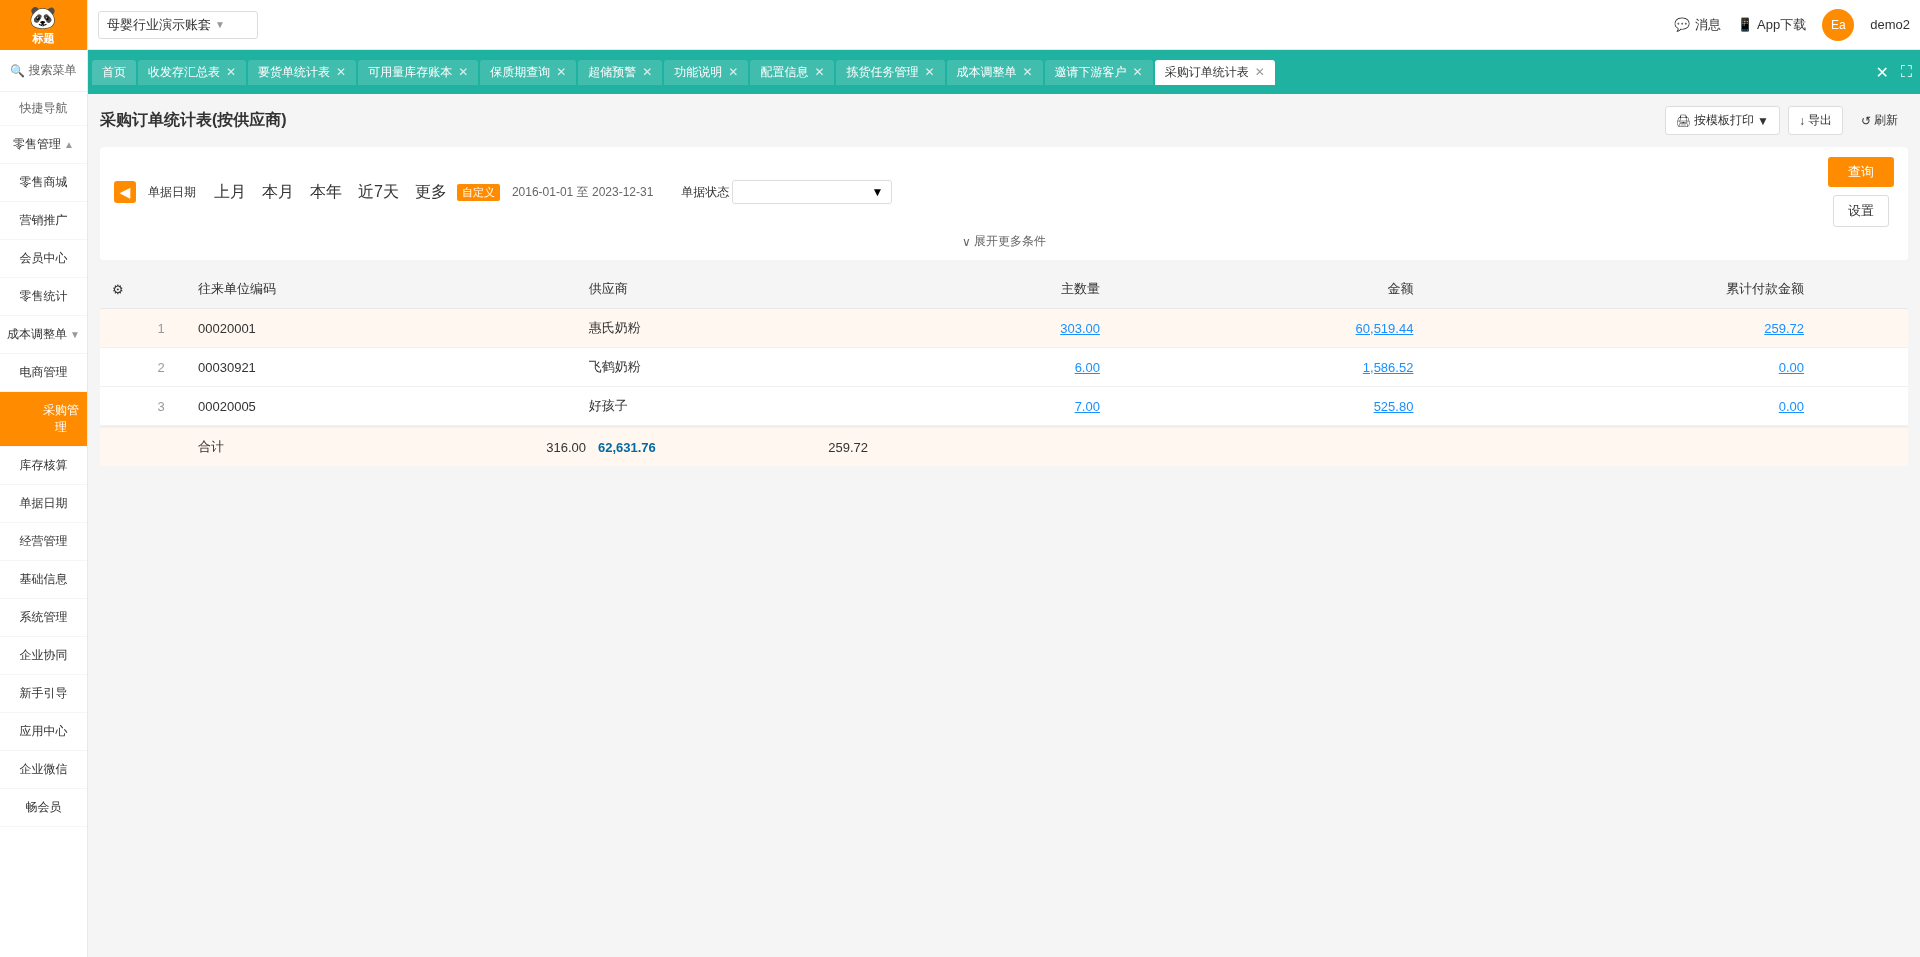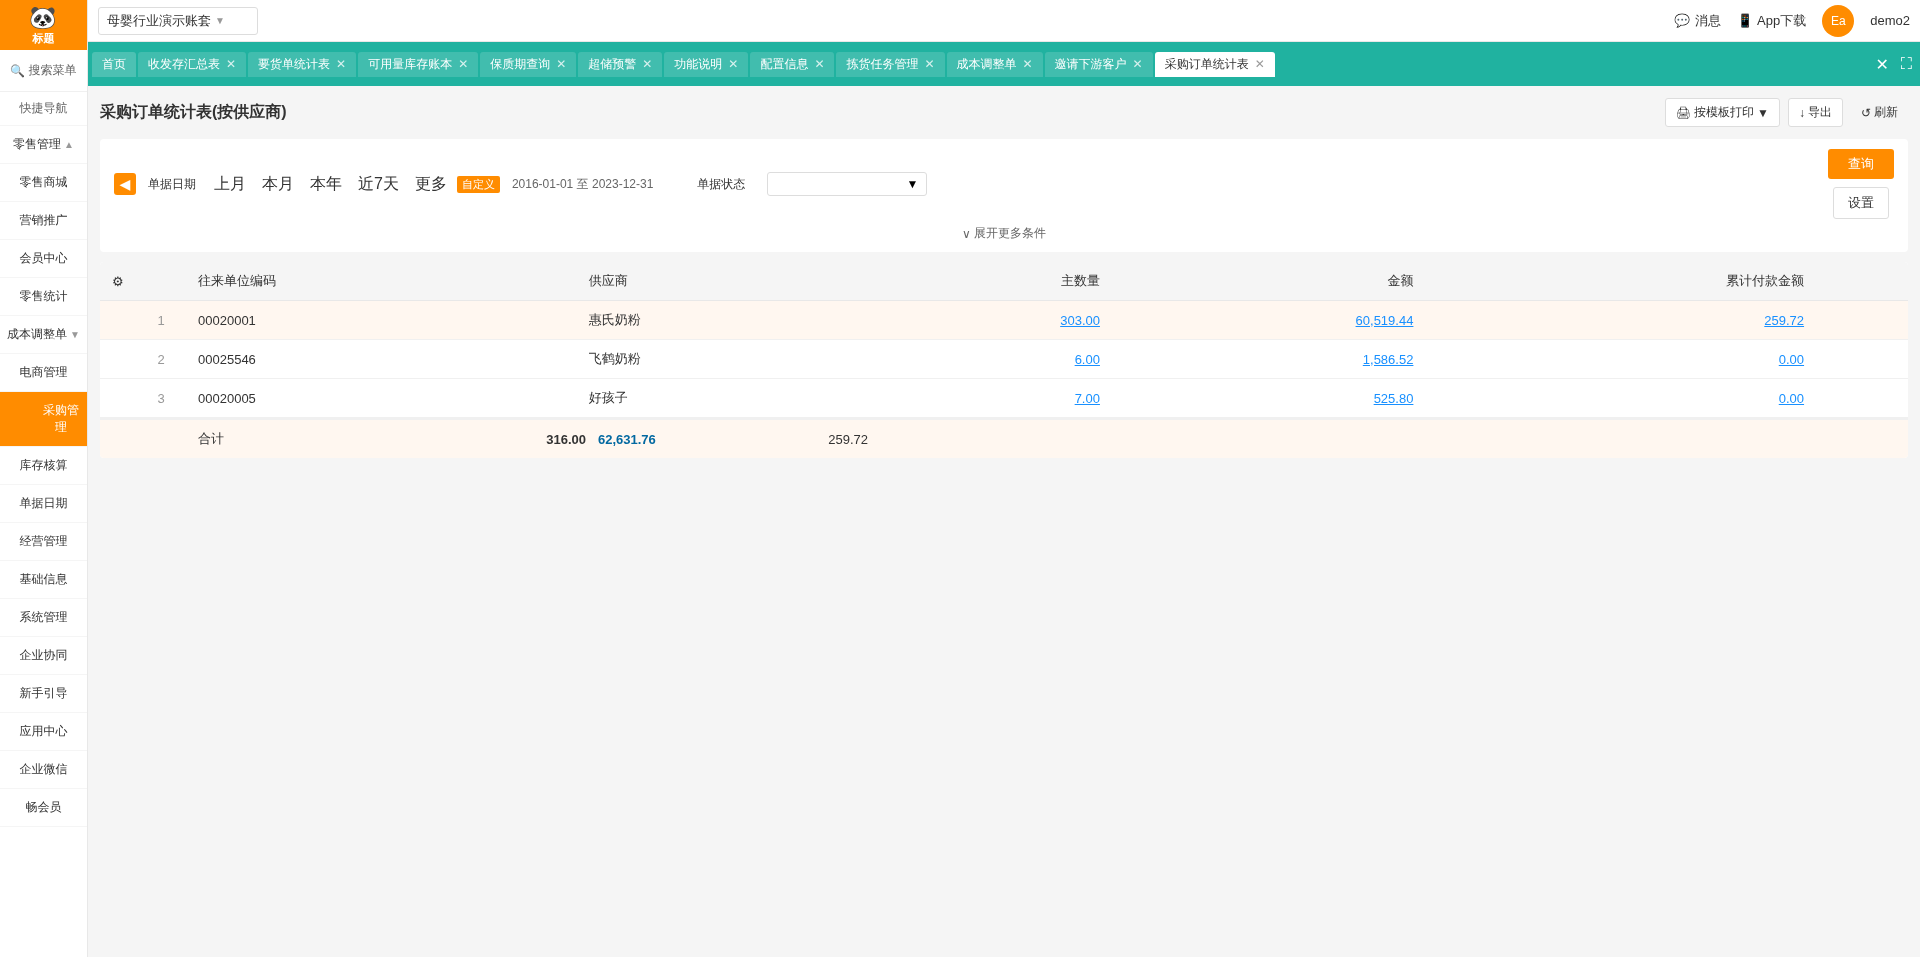--- a/index.html
+++ b/index.html
@@ -13,21 +13,21 @@
     .sidebar-search-btn { width: 100%; background: none; border: none; color: #666; font-size: 12px; cursor: pointer; padding: 4px 0; text-align: center; display: flex; align-items: center; justify-content: center; gap: 3px; }
     .sidebar-nav-btn { width: 100%; background: none; border: none; color: #666; font-size: 12px; cursor: pointer; padding: 8px 4px; text-align: center; border-bottom: 1px solid #f5f5f5; }
     .sidebar-item { padding: 10px 4px; text-align: center; cursor: pointer; font-size: 12px; color: #333; border-bottom: 1px solid #f5f5f5; display: flex; align-items: center; justify-content: center; gap: 3px; }
     .sidebar-item.active { color: #fff; background: #ff8c00; padding-left: 39px; }
     .sidebar-item-expand { font-size: 10px; color: #999; }
 
     
     .main-area { flex: 1; display: flex; flex-direction: column; height: 957px; overflow: hidden; }
 
     
-    .topbar { background: #fff; height: 42px; display: flex; align-items: center; border-bottom: 1px solid #e8e8e8; padding: 0 10px; gap: 8px; }
+    .topbar { background: #fff; height: 50px; display: flex; align-items: center; border-bottom: 1px solid #e8e8e8; padding: 0 10px; gap: 8px; }
     .topbar-workspace { display: flex; align-items: center; gap: 4px; font-size: 13px; color: #333; padding: 4px 8px; border: 1px solid #ddd; border-radius: 3px; cursor: pointer; background: #fff; min-width: 160px; }
     .topbar-workspace-arrow { color: #999; font-size: 10px; }
     .topbar-right { margin-left: auto; display: flex; align-items: center; gap: 16px; }
     .topbar-msg { display: flex; align-items: center; gap: 4px; cursor: pointer; color: #333; font-size: 13px; }
     .topbar-app { display: flex; align-items: center; gap: 4px; cursor: pointer; color: #333; font-size: 13px; }
     .topbar-avatar { width: 32px; height: 32px; border-radius: 50%; background: #ff8c00; display: flex; align-items: center; justify-content: center; color: #fff; font-size: 12px; cursor: pointer; }
     .topbar-username { font-size: 13px; color: #333; cursor: pointer; }
 
     
     .tabbar { background: #20b2a0; display: flex; align-items: center; height: 44px; padding: 0 4px; gap: 2px; overflow-x: auto; flex-shrink: 0; }
@@ -53,21 +53,21 @@
 
     
     .filter-area { background: #fff; border-radius: 4px; padding: 10px 14px; margin-bottom: 10px; }
     .filter-row { display: flex; align-items: center; gap: 12px; flex-wrap: nowrap; }
     .filter-toggle { background: #ff8c00; border: none; color: #fff; width: 22px; height: 22px; border-radius: 3px; cursor: pointer; font-size: 14px; display: flex; align-items: center; justify-content: center; flex-shrink: 0; }
     .filter-label { font-size: 12px; color: #333; white-space: nowrap; }
     .filter-date-shortcuts { display: flex; align-items: center; gap: 4px; }
     .filter-date-btn { padding: 2px 6px; font-size: 16px; background: none; border: none; cursor: pointer; color: #333; }
     .filter-custom-badge { background: #ff8c00; color: #fff; font-size: 11px; padding: 1px 5px; border-radius: 2px; }
     .filter-date-range { font-size: 12px; color: #666; }
-    .filter-select { display: flex; align-items: center; gap: 22px; margin-left: 32px; text-align: right; }
+    .filter-select { display: flex; align-items: center; gap: 3px; margin-left: 16px; text-align: right; }
     .filter-select-label { font-size: 12px; color: #333; white-space: nowrap; }
     .filter-select-input { border: 1px solid #ddd; border-radius: 3px; padding: 4px 8px; font-size: 12px; min-width: 160px; background: #fff; cursor: pointer; display: flex; align-items: center; justify-content: space-between; }
     .filter-goods { display: flex; align-items: center; gap: 4px; margin-left: 40px; flex: 1; }
     .filter-goods-input { border: 1px solid #ddd; border-radius: 3px; padding: 4px 8px; font-size: 12px; flex: 1; background: #fff; }
     .filter-goods-more { color: #999; cursor: pointer; font-size: 14px; }
     .btn-query { background: #ff8c00; color: #fff; border: none; border-radius: 3px; padding: 6px 20px; font-size: 13px; cursor: pointer; }
     .btn-settings { background: #fff; color: #333; border: 1px solid #ddd; border-radius: 3px; padding: 6px 14px; font-size: 13px; cursor: pointer; margin-top: 4px; display: block; }
     .filter-expand { text-align: center; margin-top: 6px; }
     .filter-expand-btn { background: none; border: none; cursor: pointer; font-size: 12px; color: #666; display: flex; align-items: center; gap: 3px; margin: 0 auto; }
 
@@ -327,21 +327,21 @@
             <td>00020001</td>
             <td>惠氏奶粉</td>
             <td class="amount"><span class="link">303.00</span></td>
             <td class="amount"><span class="link">60,519.44</span></td>
             <td class="amount"><span class="link">259.72</span></td>
             <td></td>
           </tr>
           <tr>
             <td class="gear-col"></td>
             <td class="number">2</td>
-            <td>00025546</td>
+            <td>00030921</td>
             <td>飞鹤奶粉</td>
             <td class="amount"><span class="link">6.00</span></td>
             <td class="amount"><span class="link">1,586.52</span></td>
             <td class="amount"><span class="link">0.00</span></td>
             <td></td>
           </tr>
           <tr>
             <td class="gear-col"></td>
             <td class="number">3</td>
             <td>00020005</td>
@@ -352,20 +352,20 @@
             <td></td>
           </tr>
         </tbody>
       </table>
 
       <div style="background:#fff7f0; display:flex; align-items:center; padding:10px 12px; border-top:2px solid #f0f0f0;">
         <div style="flex:0 0 36px;"></div>
         <div style="flex:0 0 50px;"></div>
         <div style="flex:0 0 140px; font-size:13px; color:#333; font-weight:500;">合计</div>
         <div style="flex:0 0 160px;"></div>
-        <div style="flex:0 0 100px; text-align:right; font-size:13px; color:#333; font-weight:700; padding-right:12px;">316.00</div>
+        <div style="flex:0 0 100px; text-align:right; font-size:13px; color:#333; font-weight:400; padding-right:12px;">316.00</div>
         <div style="flex:0 0 120px; text-align:left; font-size:13px; color:#0369a1; font-weight:700; padding-right:12px;">62,631.76</div>
         <div style="flex:0 0 150px; text-align:right; font-size:13px; color:#333; font-weight:500;">259.72</div>
       </div>
     </div>
 
   </div>
 </div>
 
 </body></html>

